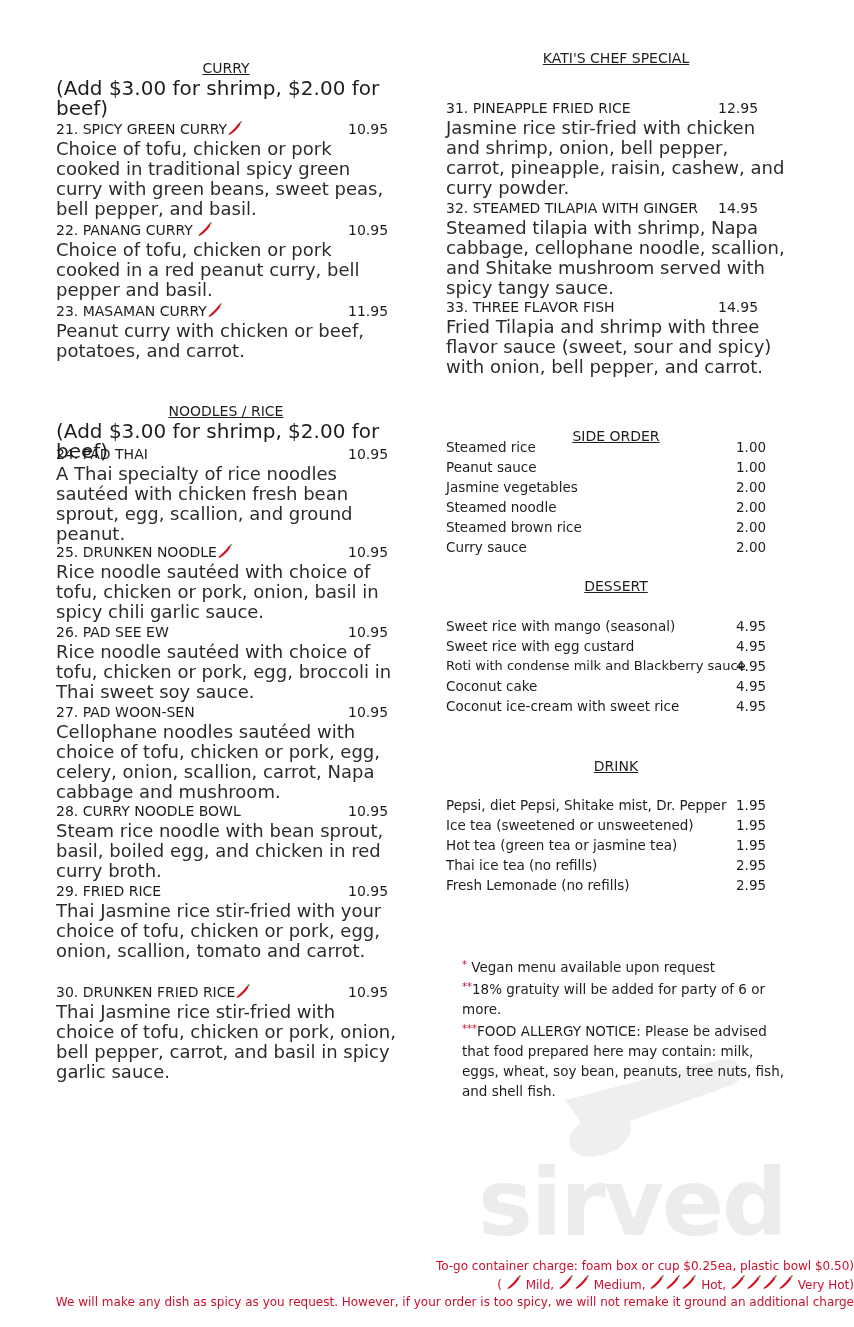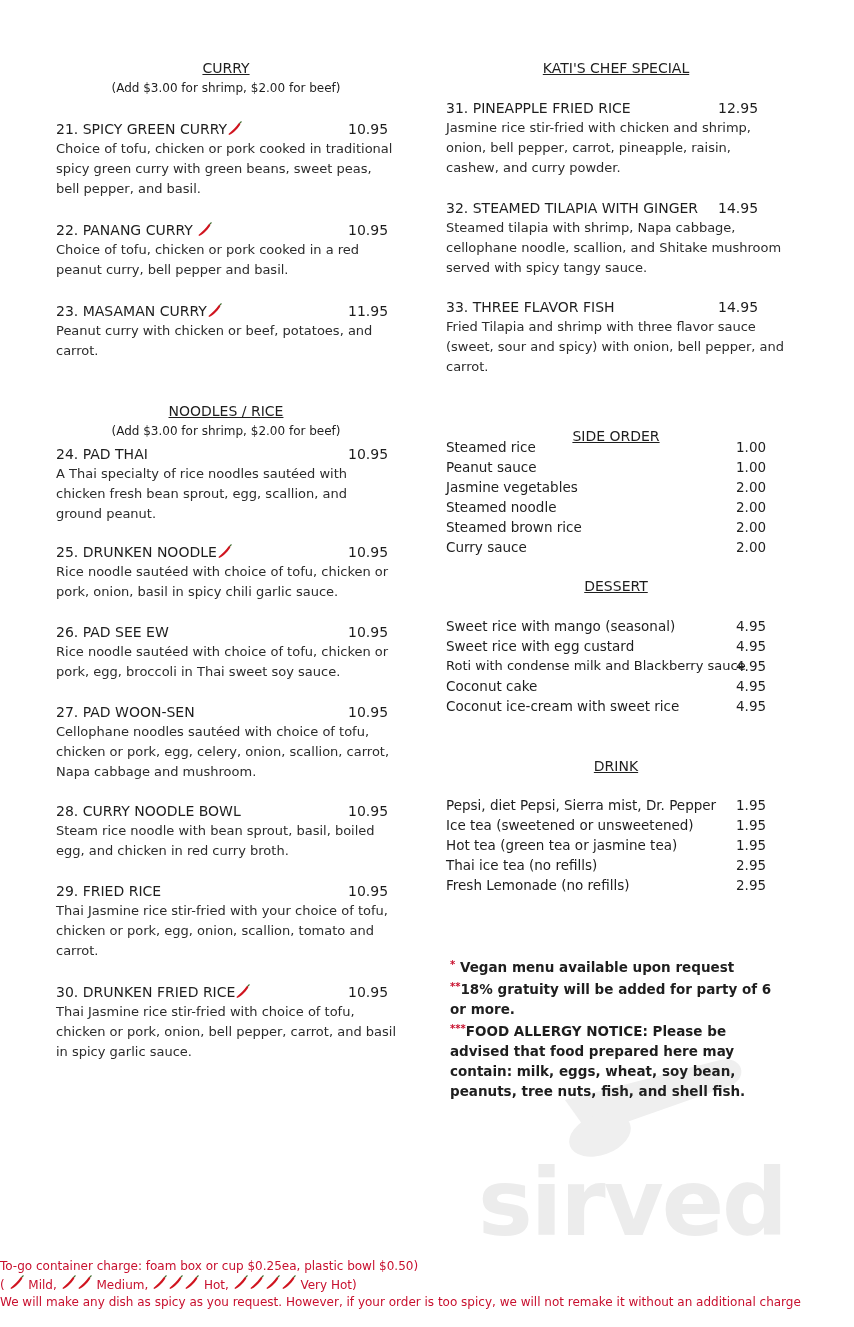--- a/index.html
+++ b/index.html
@@ -2,34 +2,34 @@
 <html><head>
 <meta charset="utf-8">
 <style>
   html, body { margin:0; padding:0; background:#ffffff; }
   body { width:854px; height:1327px; position:relative; overflow:hidden;
          font-family:"DejaVu Sans", sans-serif; color:#1e1e1e; }
   .col { position:absolute; top:0; }
   .col-left { left:56px; width:340px; }
   .col-right { left:446px; width:340px; }
   .sec-title { text-align:center; text-decoration:underline; font-size:14px; line-height:20px; }
-  .sec-sub { text-align:center; font-size:12px; line-height:20px; }
+  .sec-sub { text-align:left; font-size:20px; line-height:20px; }
   .item { position:absolute; left:0; width:100%; }
   .item-head { display:flex; justify-content:space-between; font-size:14px; line-height:20px; text-transform:uppercase;align-items:flex-end; }
   .item-head .price { position:absolute; right:0; width:48px; text-align:left; }
   .item-name { display:inline-flex; align-items:center; }
-  .desc { font-size:13px; line-height:20px; color:#2c2c2c; }
+  .desc { font-size:18px; line-height:20px; color:#2c2c2c; }
   .chili { display:inline-block; width:16px; height:16px; vertical-align:-2px; }
   .simple-list { position:absolute; left:0; width:100%; }
   .row { display:flex; font-size:13.5px; line-height:20px; position:relative;align-items:flex-end; }
   .row .price { position:absolute; left:290px; }
   .row.drink .price { left:290px; }
-  .notes { position:absolute; left:4px; width:330px; font-size:13.5px; line-height:20px;font-weight:bold; }
+  .notes { position:absolute; left:16px; width:330px; font-size:13.5px; line-height:20px; }
   .star { color:#c8102e; font-size:10px; vertical-align:4px; }
-  .footer { position:absolute; left:0; width:854px; top:1258px; text-align:left; color:#c8102e; font-size:12px; line-height:17px; }
+  .footer { position:absolute; left:0; width:854px; top:1258px; text-align:right; color:#c8102e; font-size:12px; line-height:17px; }
   .watermark { position:absolute; left:470px; top:1040px; width:330px; height:220px; }
   .wm-text { position:absolute; left:478px; top:1150px; font-size:92px; font-weight:bold; color:#ececec; letter-spacing:-2px; font-family:"DejaVu Sans", sans-serif; }
 </style>
 </head>
 <body>
 
 <svg width="0" height="0" style="position:absolute">
   <defs>
     <symbol id="chili" viewBox="0 0 16 16">
       <path d="M2 14 C5 13 10 9 13 4 C14 2.5 12.5 1.5 11.5 2.5 C9 6 5 10 1.5 13 Z" fill="#d0141f"></path>
@@ -146,21 +146,21 @@
             <use href="#chili"></use>
           </svg>
         </span>
         <span class="price">10.95</span>
       </div>
     <div class="desc">Thai Jasmine rice stir-fried with choice of tofu, chicken or pork, onion, bell pepper, carrot, and basil in spicy garlic sauce.</div>
   </div>
 </div>
 
 <div class="col col-right">
-  <div class="sec-title" style="position:absolute;top:58px;width:340px;">KATI'S CHEF SPECIAL</div>
+  <div class="sec-title" style="position:absolute;top:48px;width:340px;">KATI'S CHEF SPECIAL</div>
 
   <div class="item" style="top:98px">
     <div class="item-head">
         <span class="item-name">31. PINEAPPLE FRIED RICE</span>
         <span class="price" style="right:20px">12.95</span>
       </div>
     <div class="desc">Jasmine rice stir-fried with chicken and shrimp, onion, bell pepper, carrot, pineapple, raisin, cashew, and curry powder.</div>
   </div>
   <div class="item" style="top:198px">
     <div class="item-head">
@@ -225,21 +225,21 @@
       </div>
     <div class="row">
         <span>Coconut ice-cream with sweet rice</span>
         <span class="price">4.95</span>
       </div>
   </div>
 
   <div class="sec-title" style="position:absolute;top:756px;width:340px;">DRINK</div>
   <div class="simple-list" style="top:795px">
     <div class="row drink">
-        <span>Pepsi, diet Pepsi, Sierra mist, Dr. Pepper</span>
+        <span>Pepsi, diet Pepsi, Shitake mist, Dr. Pepper</span>
         <span class="price">1.95</span>
       </div>
     <div class="row drink">
         <span>Ice tea (sweetened or unsweetened)</span>
         <span class="price">1.95</span>
       </div>
     <div class="row drink">
         <span>Hot tea (green tea or jasmine tea)</span>
         <span class="price">1.95</span>
       </div>
@@ -286,14 +286,14 @@
         <use href="#chili"></use>
       </svg><svg class="chili">
         <use href="#chili"></use>
       </svg><svg class="chili">
         <use href="#chili"></use>
       </svg><svg class="chili">
         <use href="#chili"></use>
       </svg>
     <span>Very Hot)</span>
   </div>
-  <div>We will make any dish as spicy as you request. However, if your order is too spicy, we will not remake it without an additional charge</div>
+  <div>We will make any dish as spicy as you request. However, if your order is too spicy, we will not remake it ground an additional charge</div>
 </div>
 
 </body></html>

